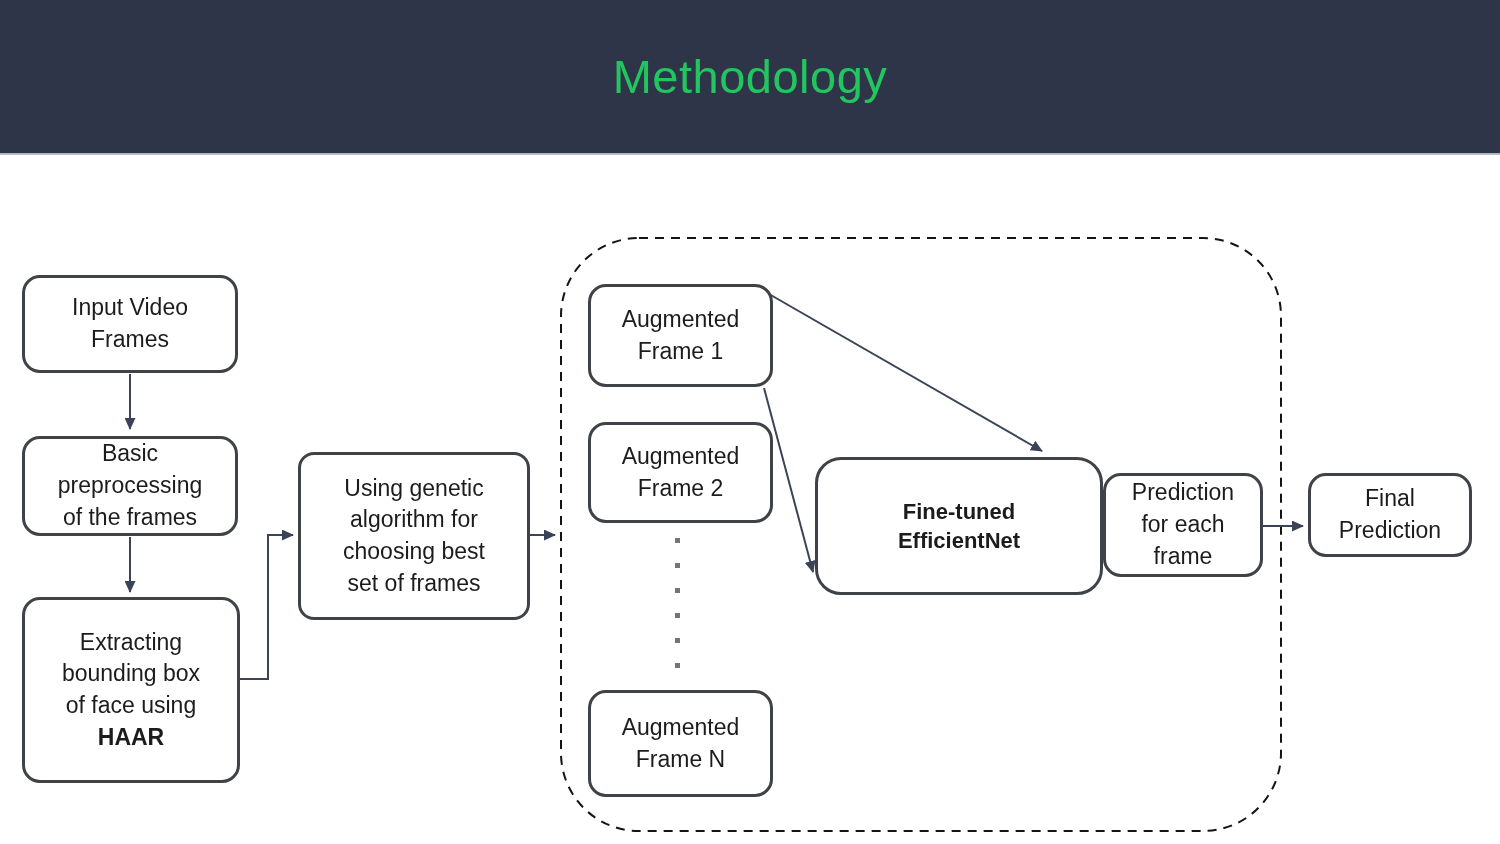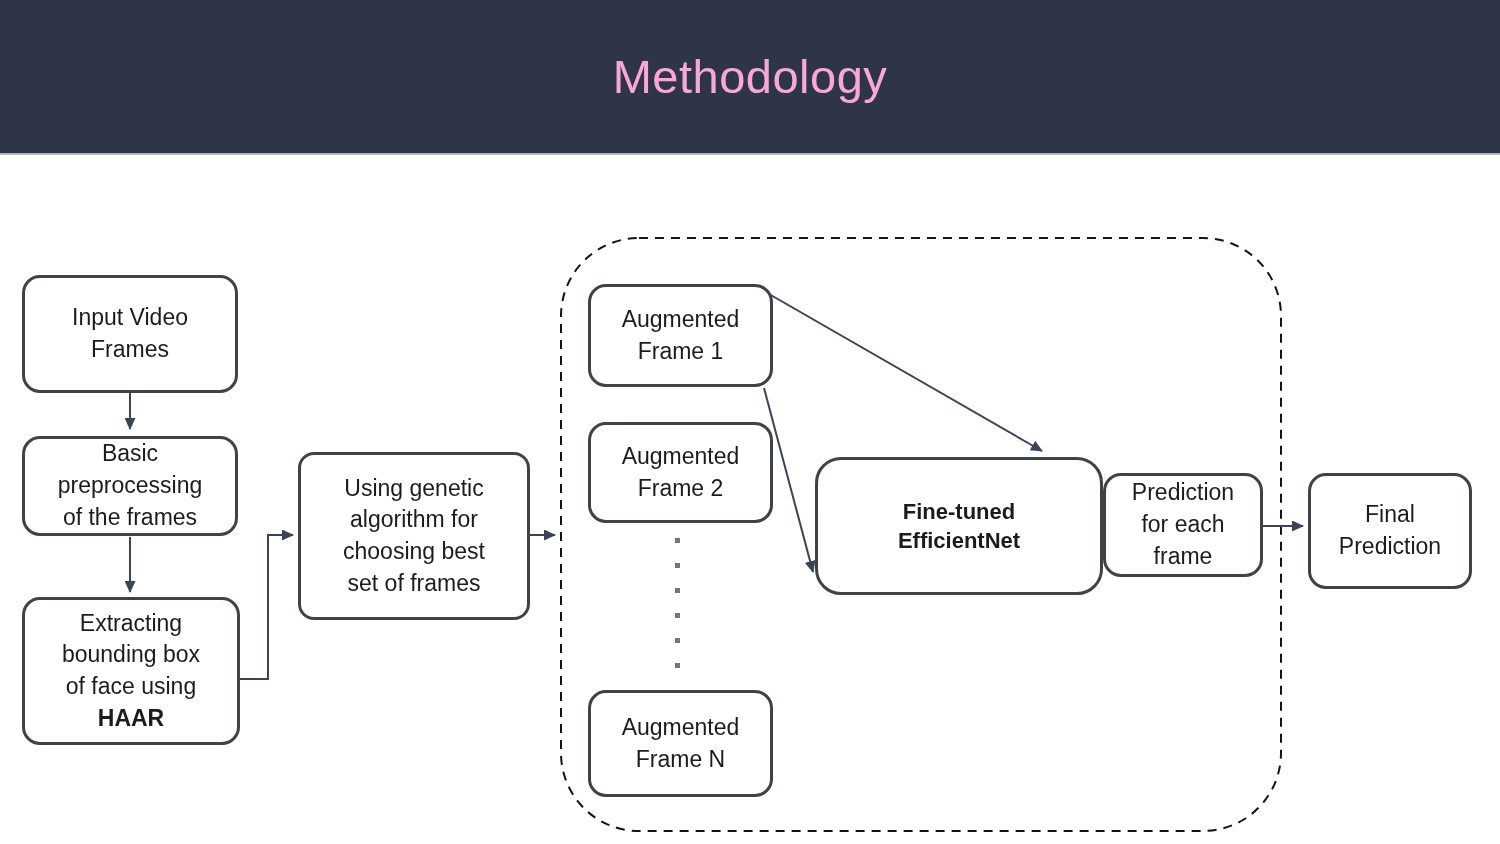--- a/index.html
+++ b/index.html
@@ -27,51 +27,51 @@
     border-bottom: 2px solid #b3b8c4;
     display: flex;
     align-items: center;
     justify-content: center;
   }
   .header h1 {
     margin: 0;
     font-size: 47px;
     font-weight: 400;
     letter-spacing: 0.5px;
-    color: #f9a8d4;
+    color: #22c55e;
   }
   
   .node {
     position: absolute;
     box-sizing: border-box;
     background: #ffffff;
     border: 3.5px solid #3f4347;
     border-radius: 18px;
     display: flex;
     align-items: center;
     justify-content: center;
     text-align: center;
     color: #1c1c1c;
     font-size: 23px;
     line-height: 1.38;
     z-index: 2;
   }
   .node .txt span { display: block; white-space: pre-line; }
   .node .txt .b { font-weight: 700; }
 
-  .n-a { left: 22px;   top: 275px; width: 216px; height: 118px;  }
+  .n-a { left: 22px;   top: 275px; width: 216px; height: 98px;  }
   .n-b { left: 22px;   top: 436px; width: 216px; height: 100px; }
-  .n-c { left: 22px;   top: 597px; width: 218px; height: 148px; }
+  .n-c { left: 22px;   top: 597px; width: 218px; height: 186px; }
   .n-d { left: 298px;  top: 452px; width: 232px; height: 168px; border-radius: 16px; }
   .n-e { left: 588px;  top: 284px; width: 185px; height: 103px; }
   .n-f { left: 588px;  top: 422px; width: 185px; height: 101px; }
   .n-g { left: 588px;  top: 690px; width: 185px; height: 107px; }
   .n-h { left: 815px;  top: 457px; width: 288px; height: 138px; border-radius: 26px; font-size: 22px; line-height: 1.34; }
   .n-i { left: 1103px; top: 473px; width: 160px; height: 104px; }
-  .n-j { left: 1308px; top: 473px; width: 164px; height: 116px; }
+  .n-j { left: 1308px; top: 473px; width: 164px; height: 84px; }
 
   
   svg.overlay {
     position: absolute;
     left: 0; top: 0;
     width: 1500px;
     height: 844px;
     z-index: 1;
     pointer-events: none;
   }

